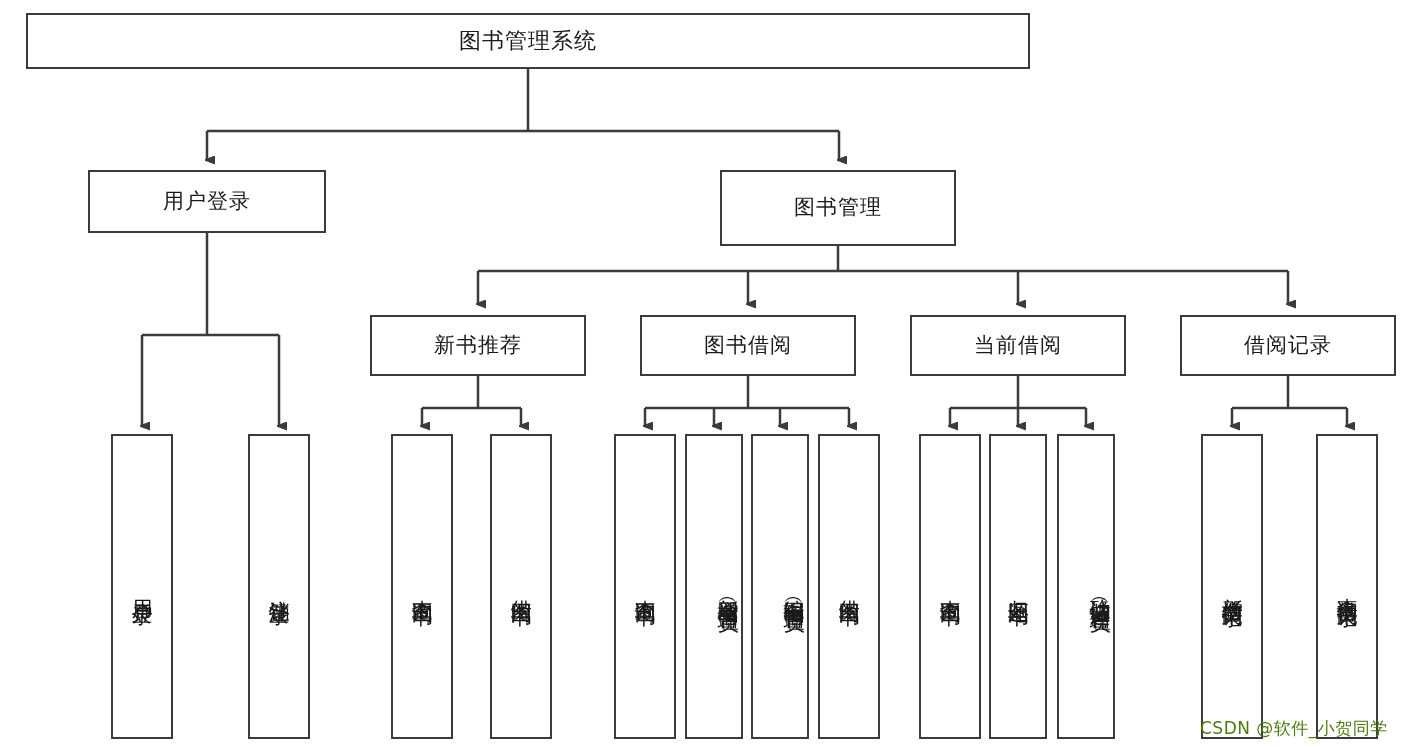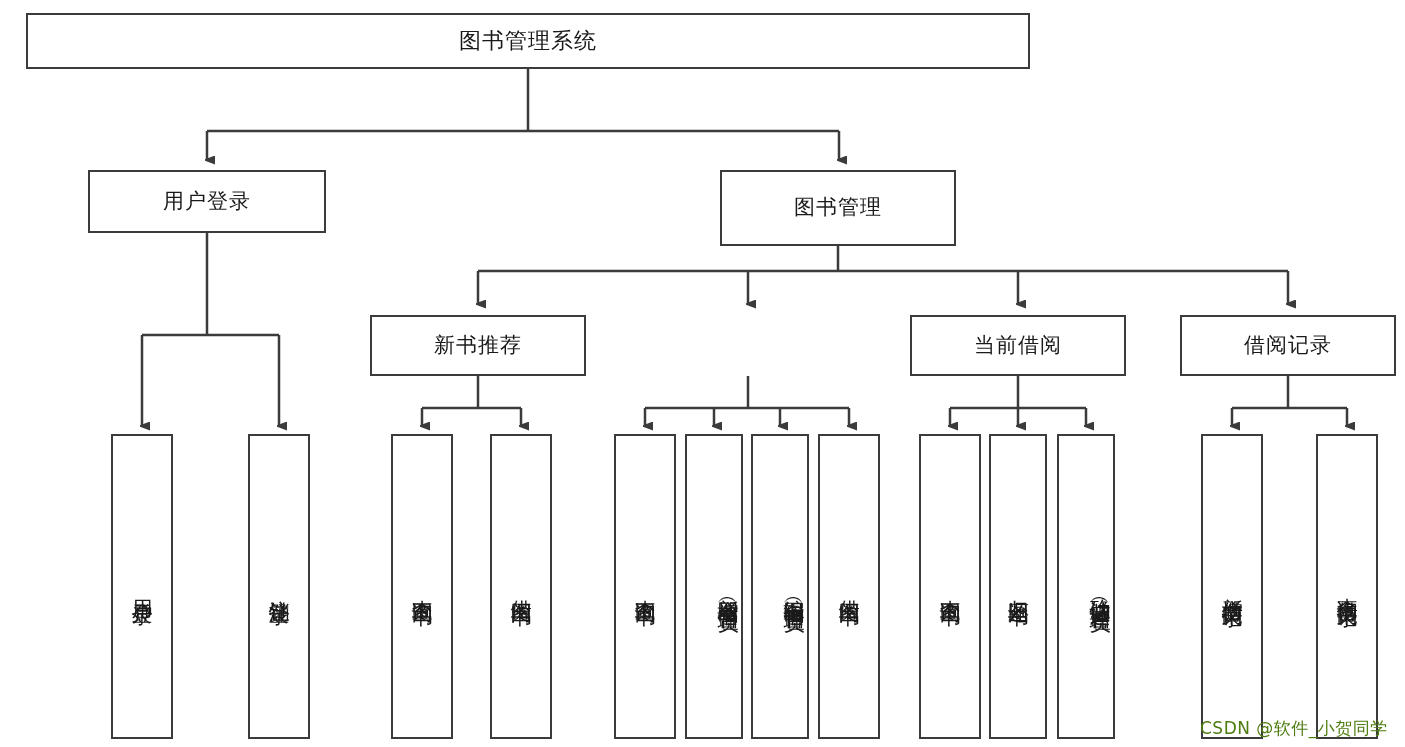--- a/index.html
+++ b/index.html
@@ -121,20 +121,21 @@
       <path d="M1339,408 L1339,426" marker-end="url(#arrow)"></path>
     </g>
   </svg>
 
   <div class="node horizontal root" style="left:18px; top:13px; width:1004px; height:56px;">图书管理系统</div>
 
   <div class="node horizontal" style="left:80px; top:170px; width:238px; height:63px;">用户登录</div>
   <div class="node horizontal" style="left:712px; top:170px; width:236px; height:76px;">图书管理</div>
 
   <div class="node horizontal" style="left:362px; top:315px; width:216px; height:61px;">新书推荐</div>
+  <div class="node horizontal" style="left:632px; top:315px; width:216px; height:61px;">图书借阅</div>
   <div class="node horizontal" style="left:1172px; top:315px; width:216px; height:61px;">借阅记录</div>
   <div class="node horizontal" style="left:902px; top:315px; width:216px; height:61px;">当前借阅</div>
 
   <div class="node vertical centered" style="left:103px; top:434px; width:62px; height:305px;">用户登录</div>
   <div class="node vertical centered" style="left:240px; top:434px; width:62px; height:305px;">注销登录</div>
 
   <div class="node vertical centered" style="left:383px; top:434px; width:62px; height:305px;">查询图书</div>
   <div class="node vertical centered" style="left:482px; top:434px; width:62px; height:305px;">借阅图书</div>
 
   <div class="node vertical centered" style="left:606px; top:434px; width:62px; height:305px;">查询图书</div>

